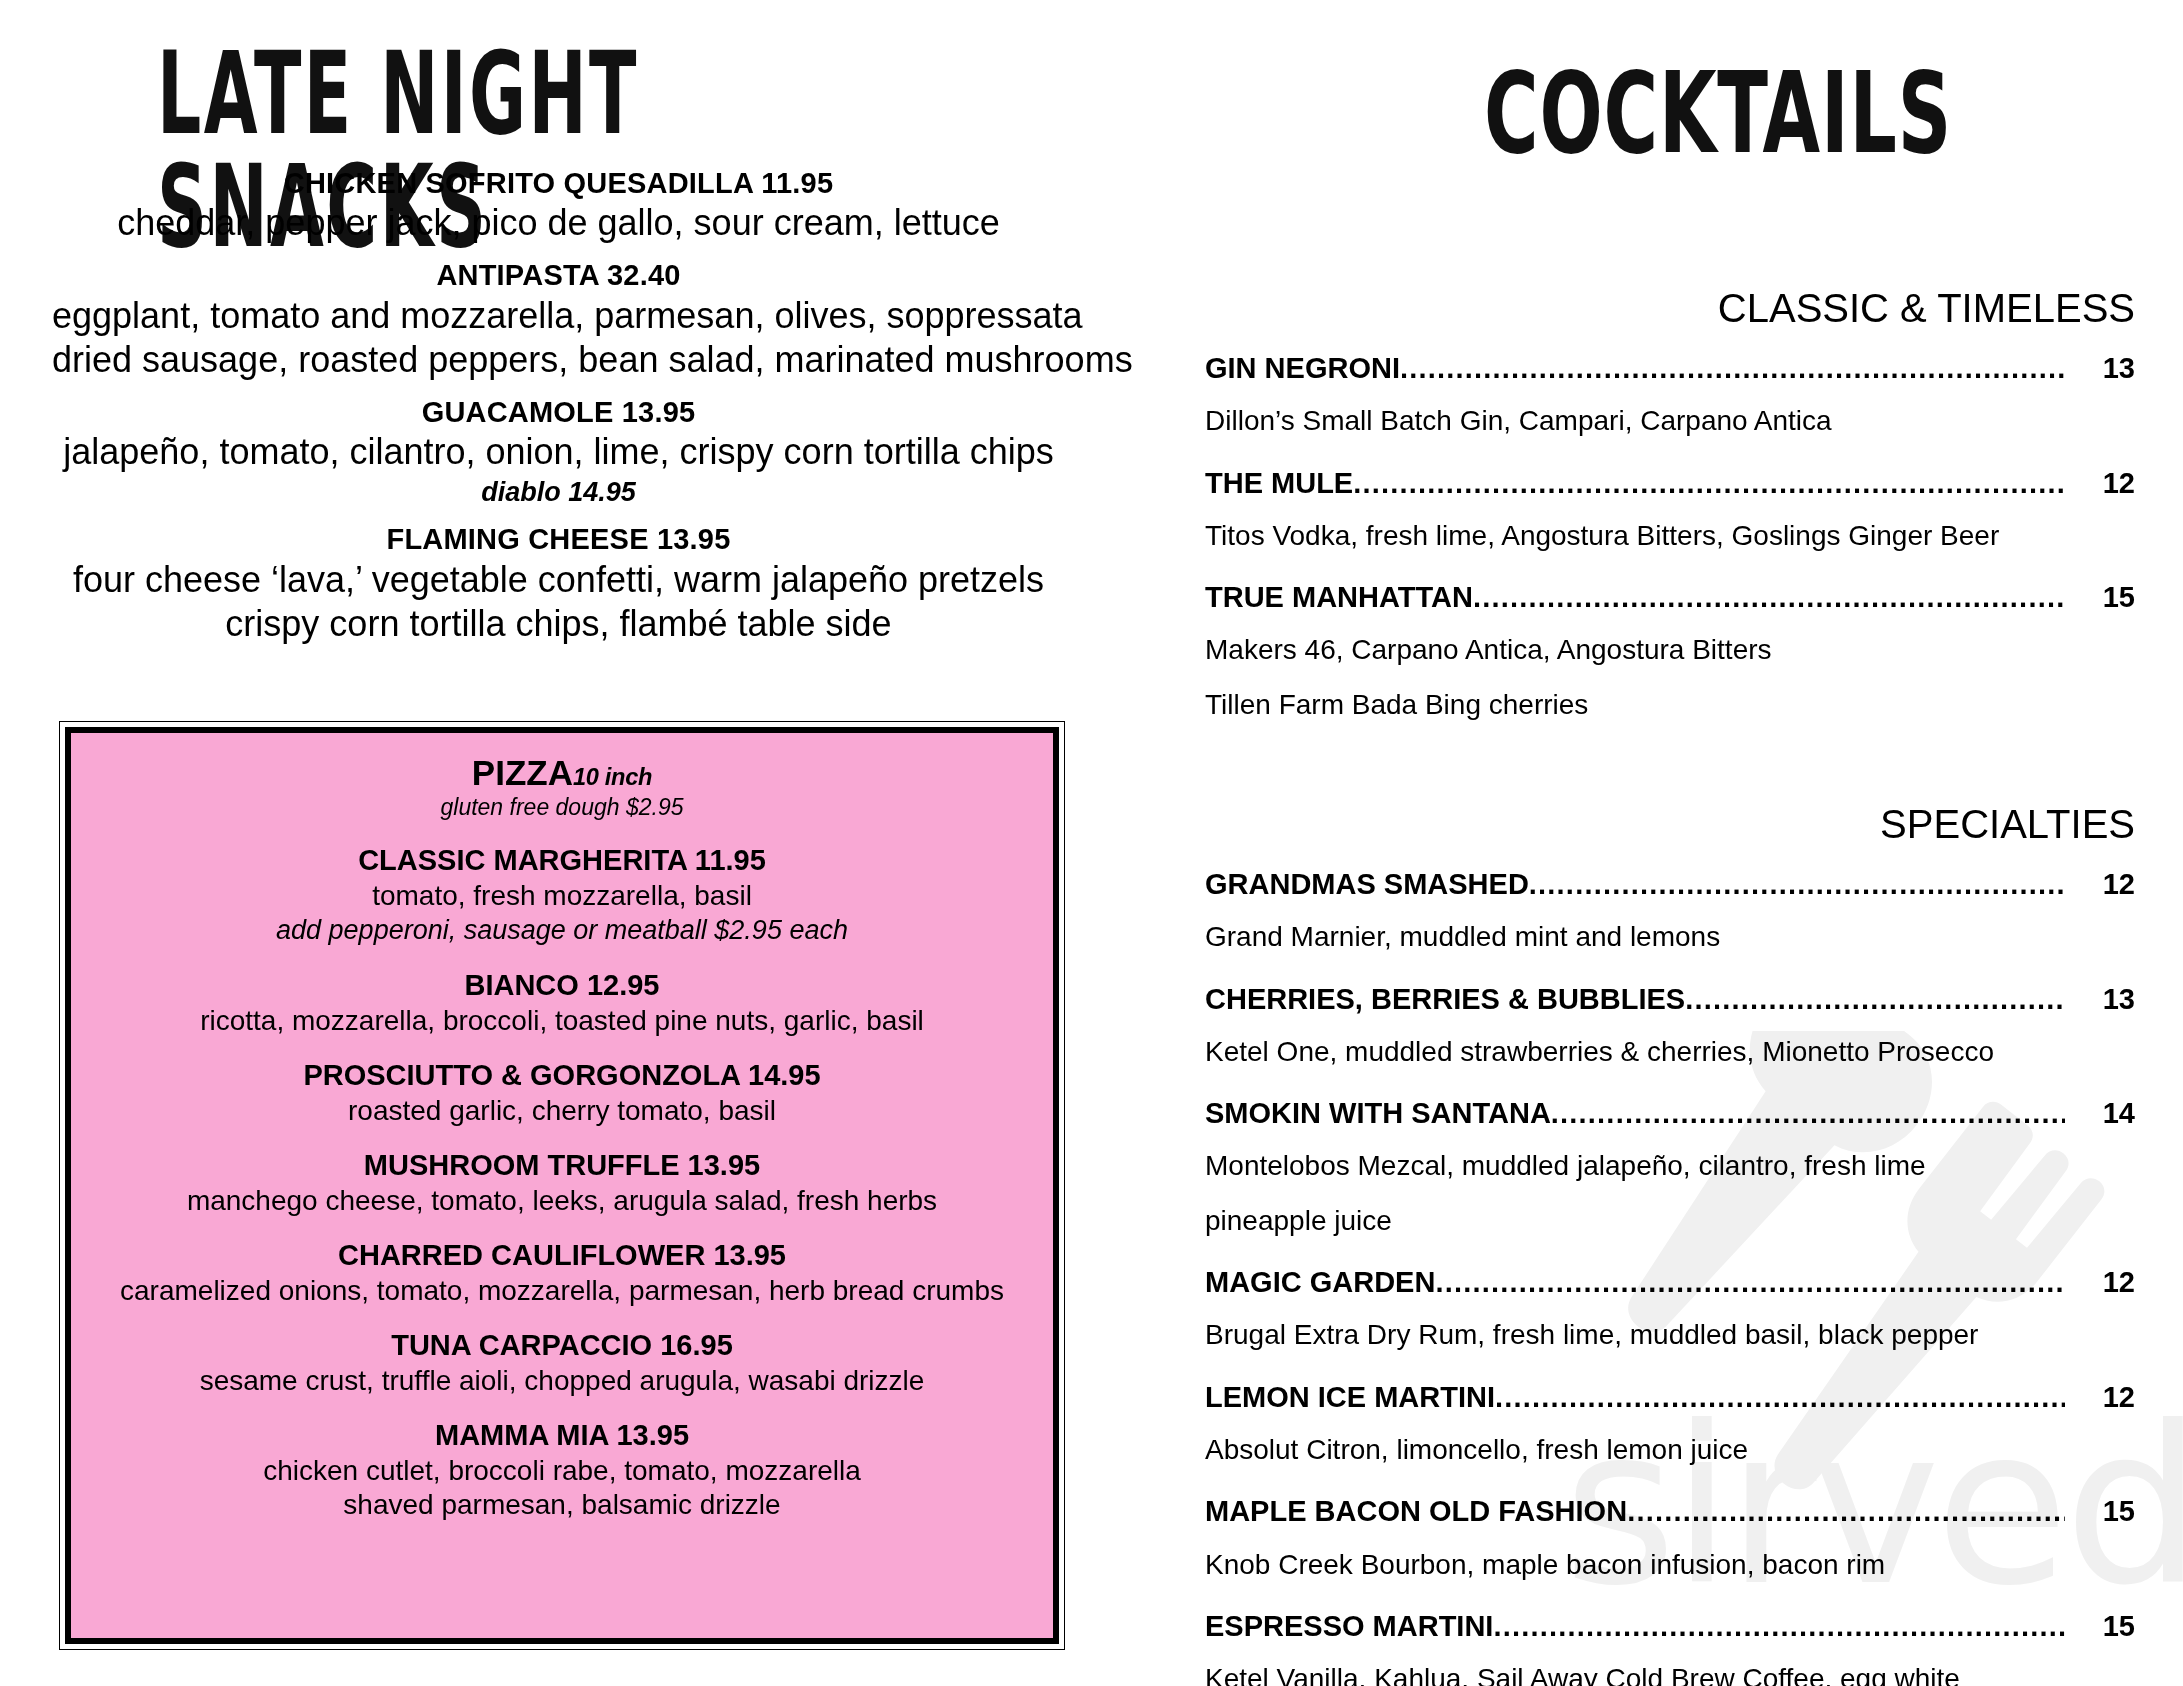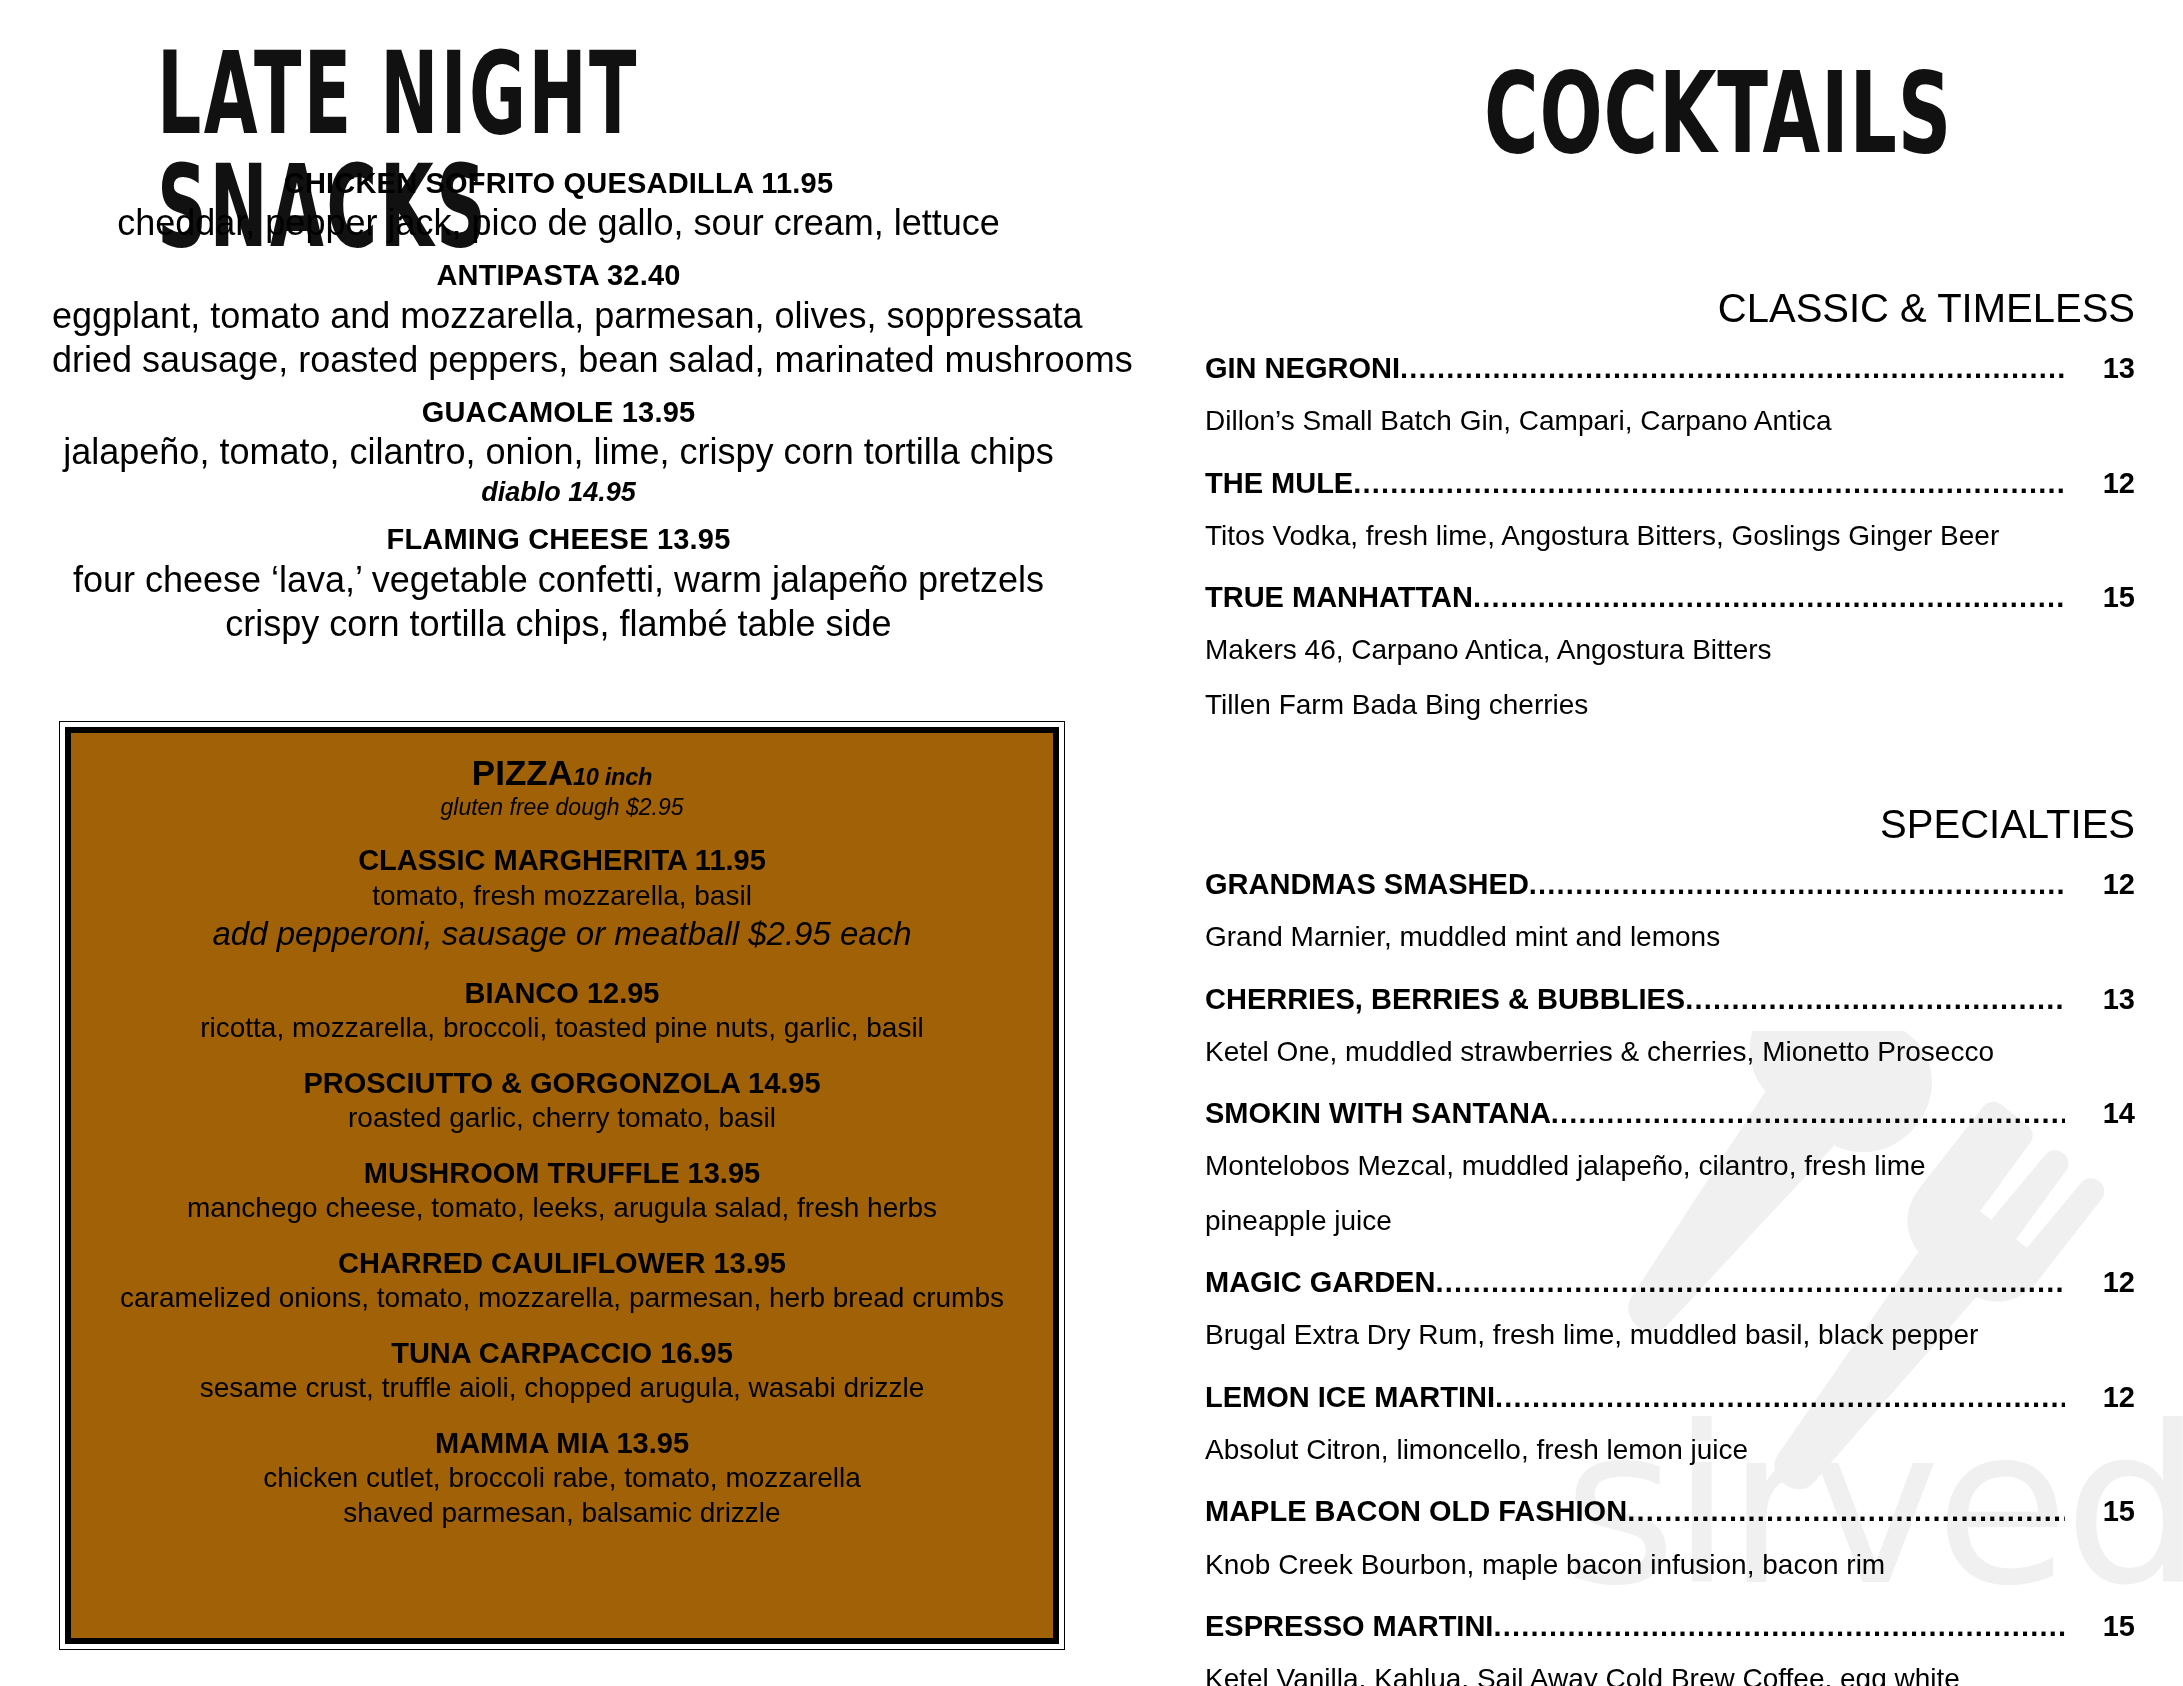--- a/index.html
+++ b/index.html
@@ -133,21 +133,21 @@
     border: 1.7px solid #000;
     box-sizing: border-box;
     background: #fff;
     z-index: 3;
   }
   #pizza-box-inner {
     position: absolute;
     left: 5.2px; top: 5.2px; right: 5.2px; bottom: 5.2px;
     border: 6.1px solid #000;
     box-sizing: border-box;
-    background: #a16207;
+    background: #f9a8d4;
   }
   #pizza-content {
     position: absolute;
     left: 14px; right: 14px; top: 21px;
     text-align: center;
   }
   #pizza-head {
     font-size: 35px;
     font-weight: 700;
     line-height: 1.1;
@@ -174,21 +174,21 @@
   }
   .pizza-desc {
     font-weight: 400;
     font-size: 28px;
     line-height: 1.24;
     white-space: nowrap;
   }
   .pizza-add {
     font-weight: 400;
     font-style: italic;
-    font-size: 33px;
+    font-size: 27px;
     line-height: 1.3;
     text-align: center;
   }
 
   
   #right-col {
     position: absolute;
     left: 1205px;
     top: 0px;
     width: 930px;

